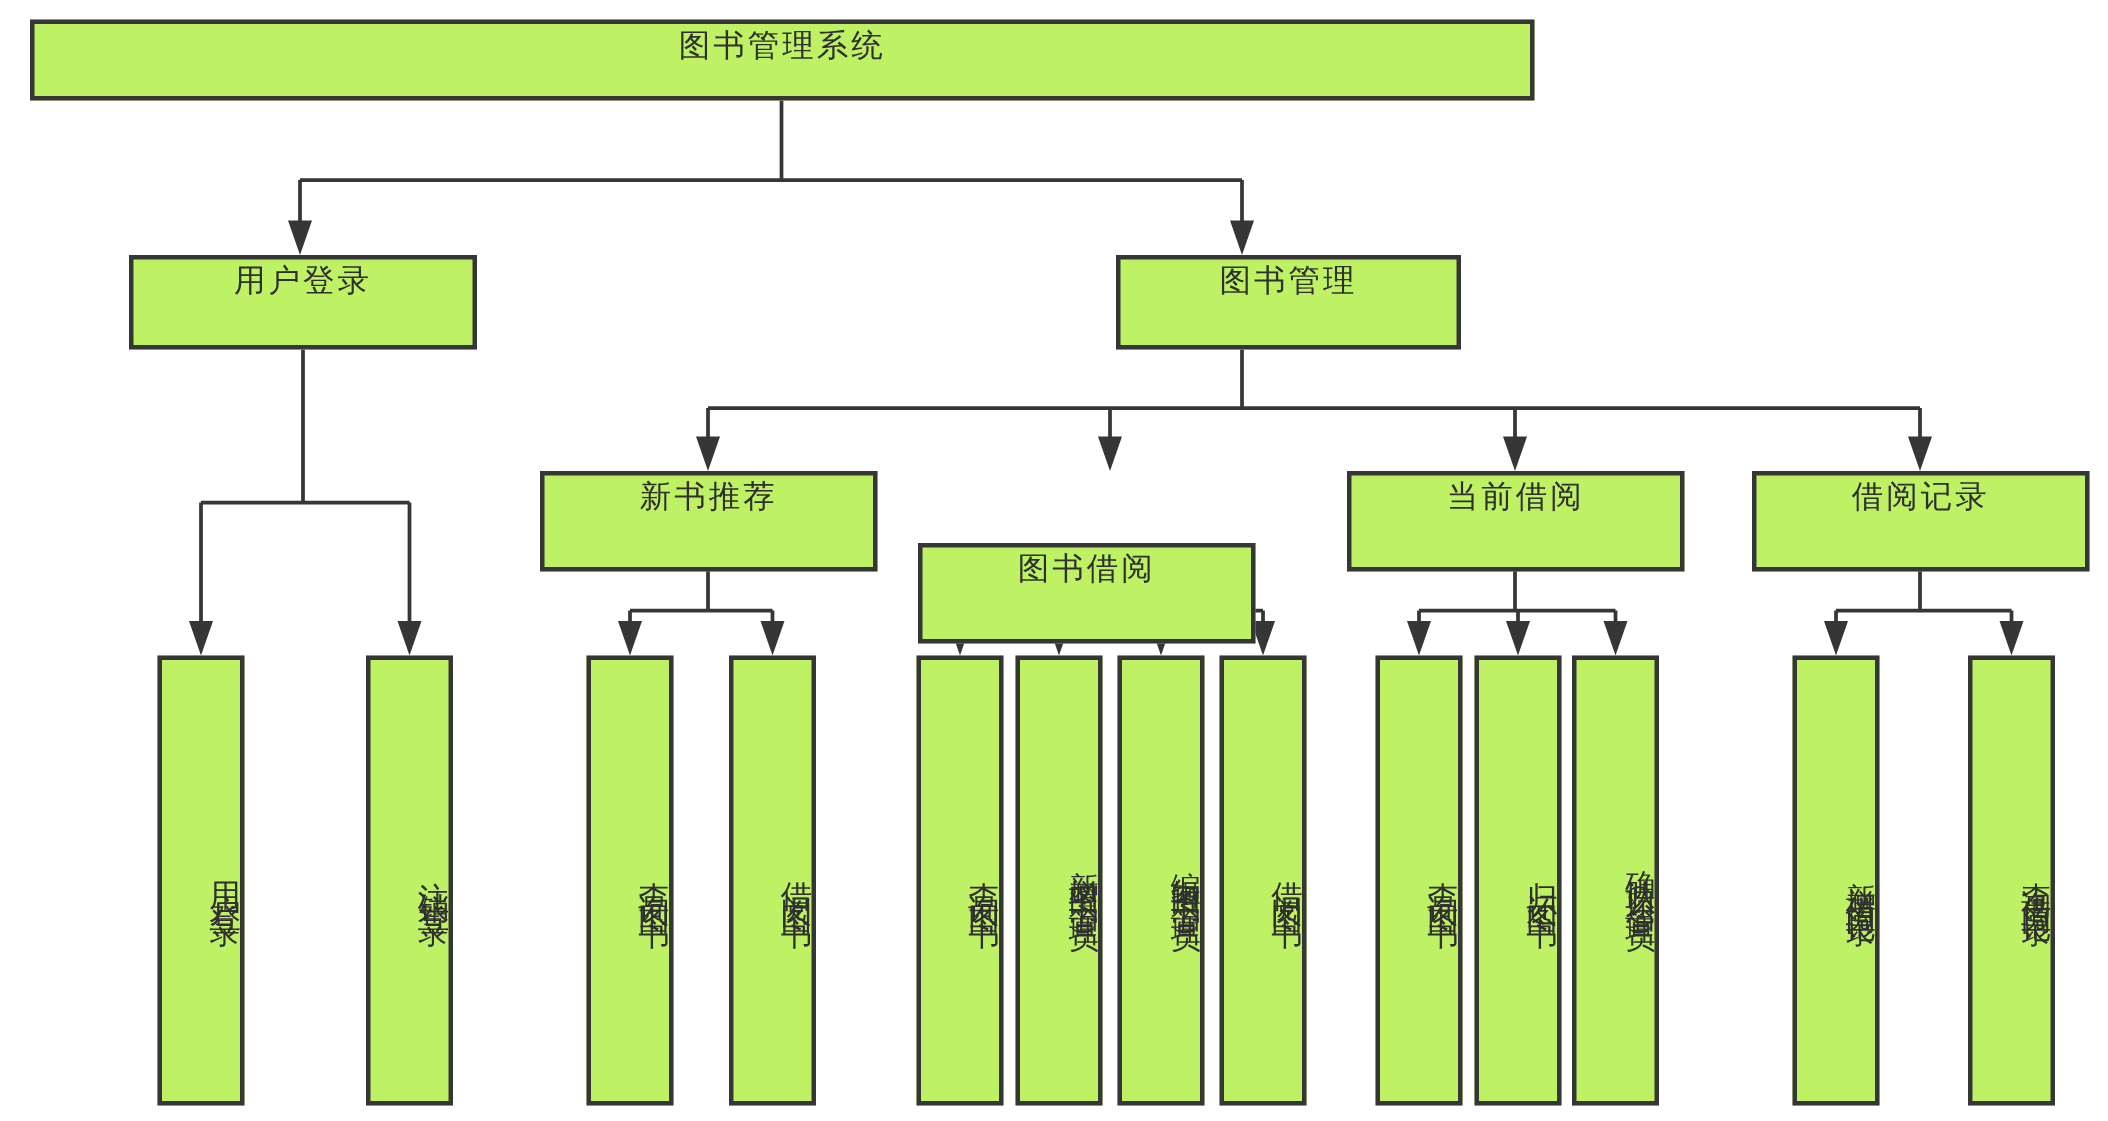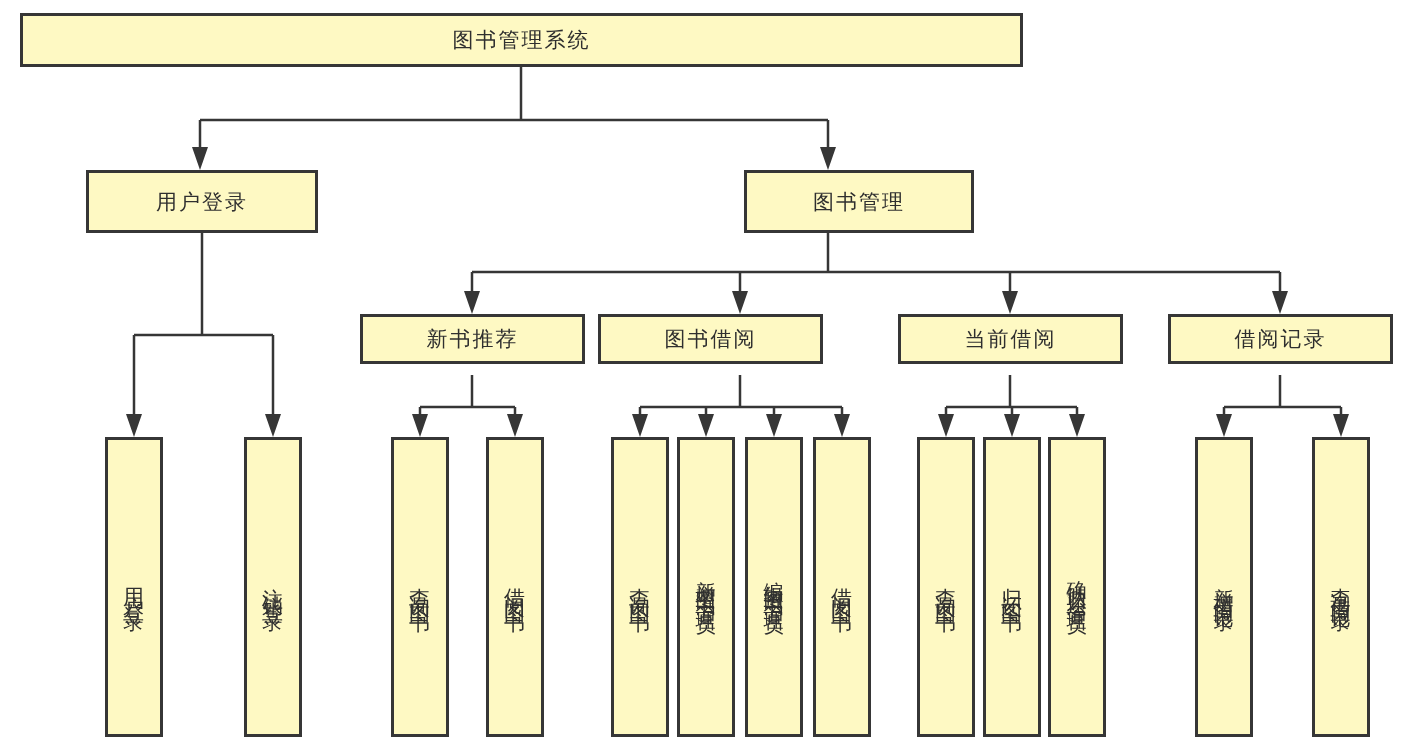--- a/index.html
+++ b/index.html
@@ -17,23 +17,23 @@
   }
   #wires {
     position: absolute;
     left: 0; top: 0;
     width: 1405px; height: 747px;
   }
   .node {
     position: absolute;
     box-sizing: border-box;
     border: 3px solid #363636;
-    background: #fef9c3;
+    background: #bef264;
     display: flex;
-    align-items: center;
+    align-items: flex-start;
     justify-content: center;
     color: #2f2f2f;
     z-index: 2;
   }
   .node.h {
     font-size: 21px;
     letter-spacing: 2px;
     white-space: nowrap;
   }
   .node.v {
@@ -46,23 +46,23 @@
   .node.v.long {
     letter-spacing: 5px;
     font-size: 20px;
   }
   
   .n-root   { left: 20px;  top: 13px;  width: 1003px; height: 54px; }
   
   .n-login  { left: 86px;  top: 170px; width: 232px; height: 63px; }
   .n-mgmt   { left: 712px; top: 170px; width: 230px; height: 63px; margin-left: 32px; }
   
-  .n-l3     { top: 314px; width: 225px; height: 50px; }
+  .n-l3     { top: 314px; width: 225px; height: 67px; }
   .n-new    { left: 360px; }
-  .n-borrow { left: 598px; }
+  .n-borrow { left: 612px; margin-top: 48px; }
   .n-cur    { left: 898px; }
   .n-rec    { left: 1168px; }
   
   .leaf     { top: 437px; width: 58px; height: 300px; }
   .lf-1  { left: 105px; }
   .lf-2  { left: 244px; }
   .lf-3  { left: 391px; }
   .lf-4  { left: 486px; }
   .lf-5  { left: 611px; }
   .lf-6  { left: 677px; }

